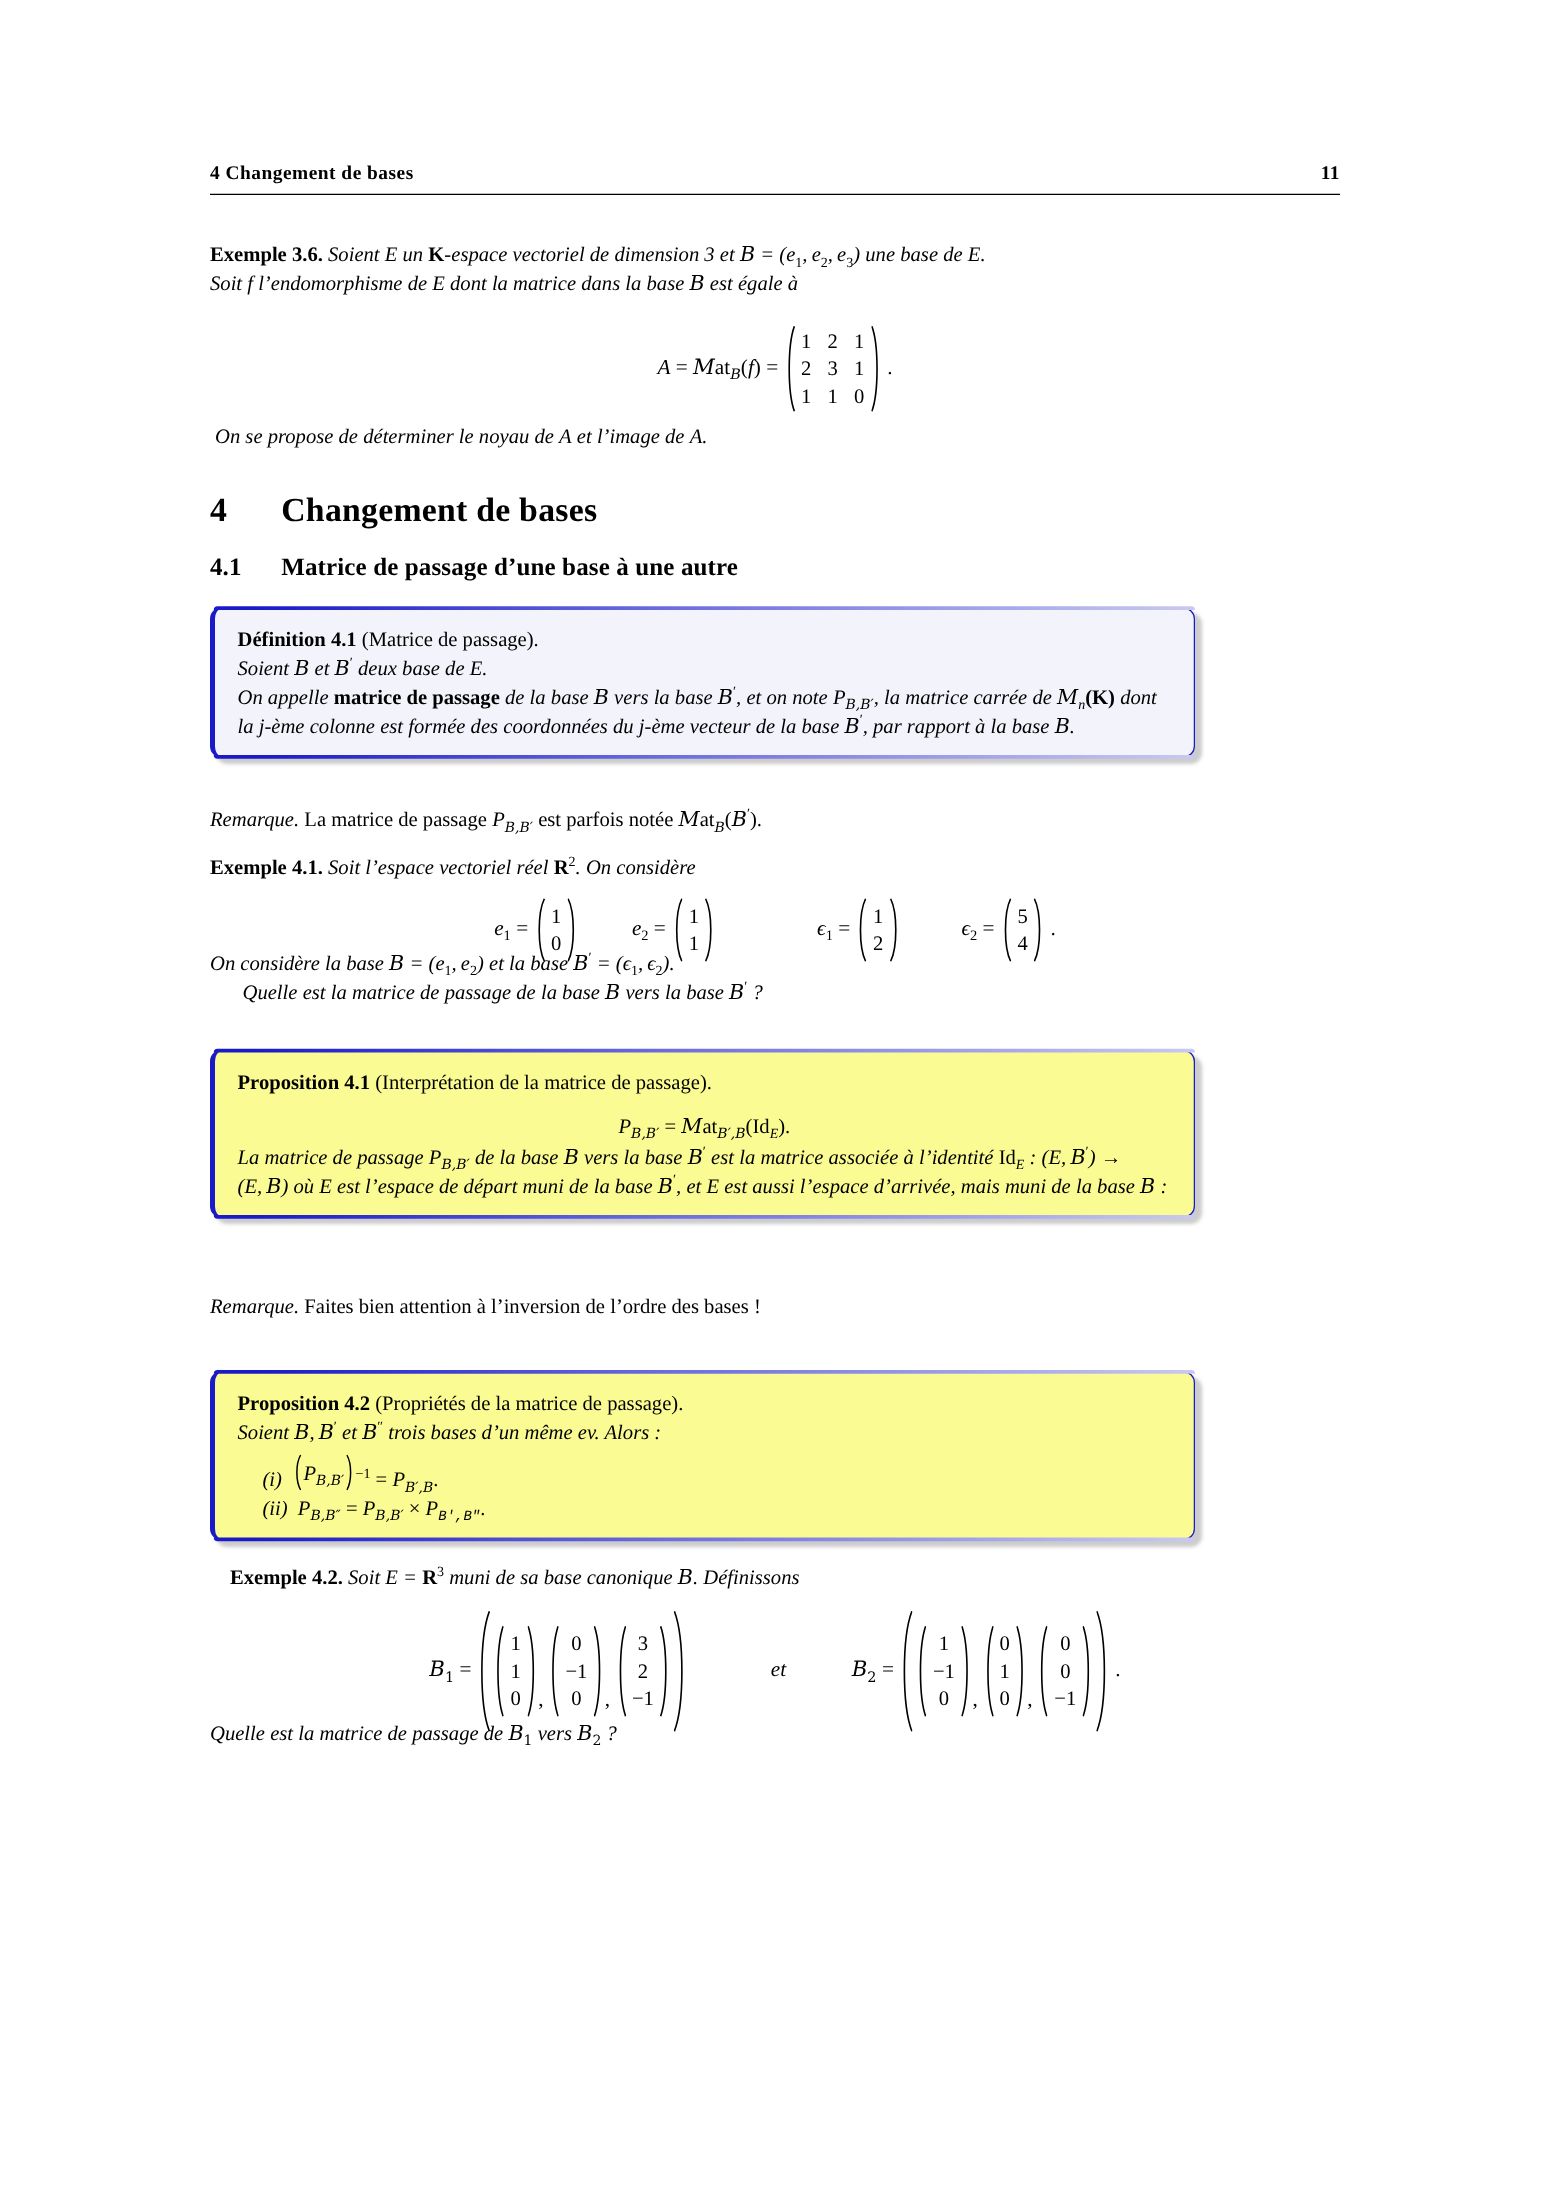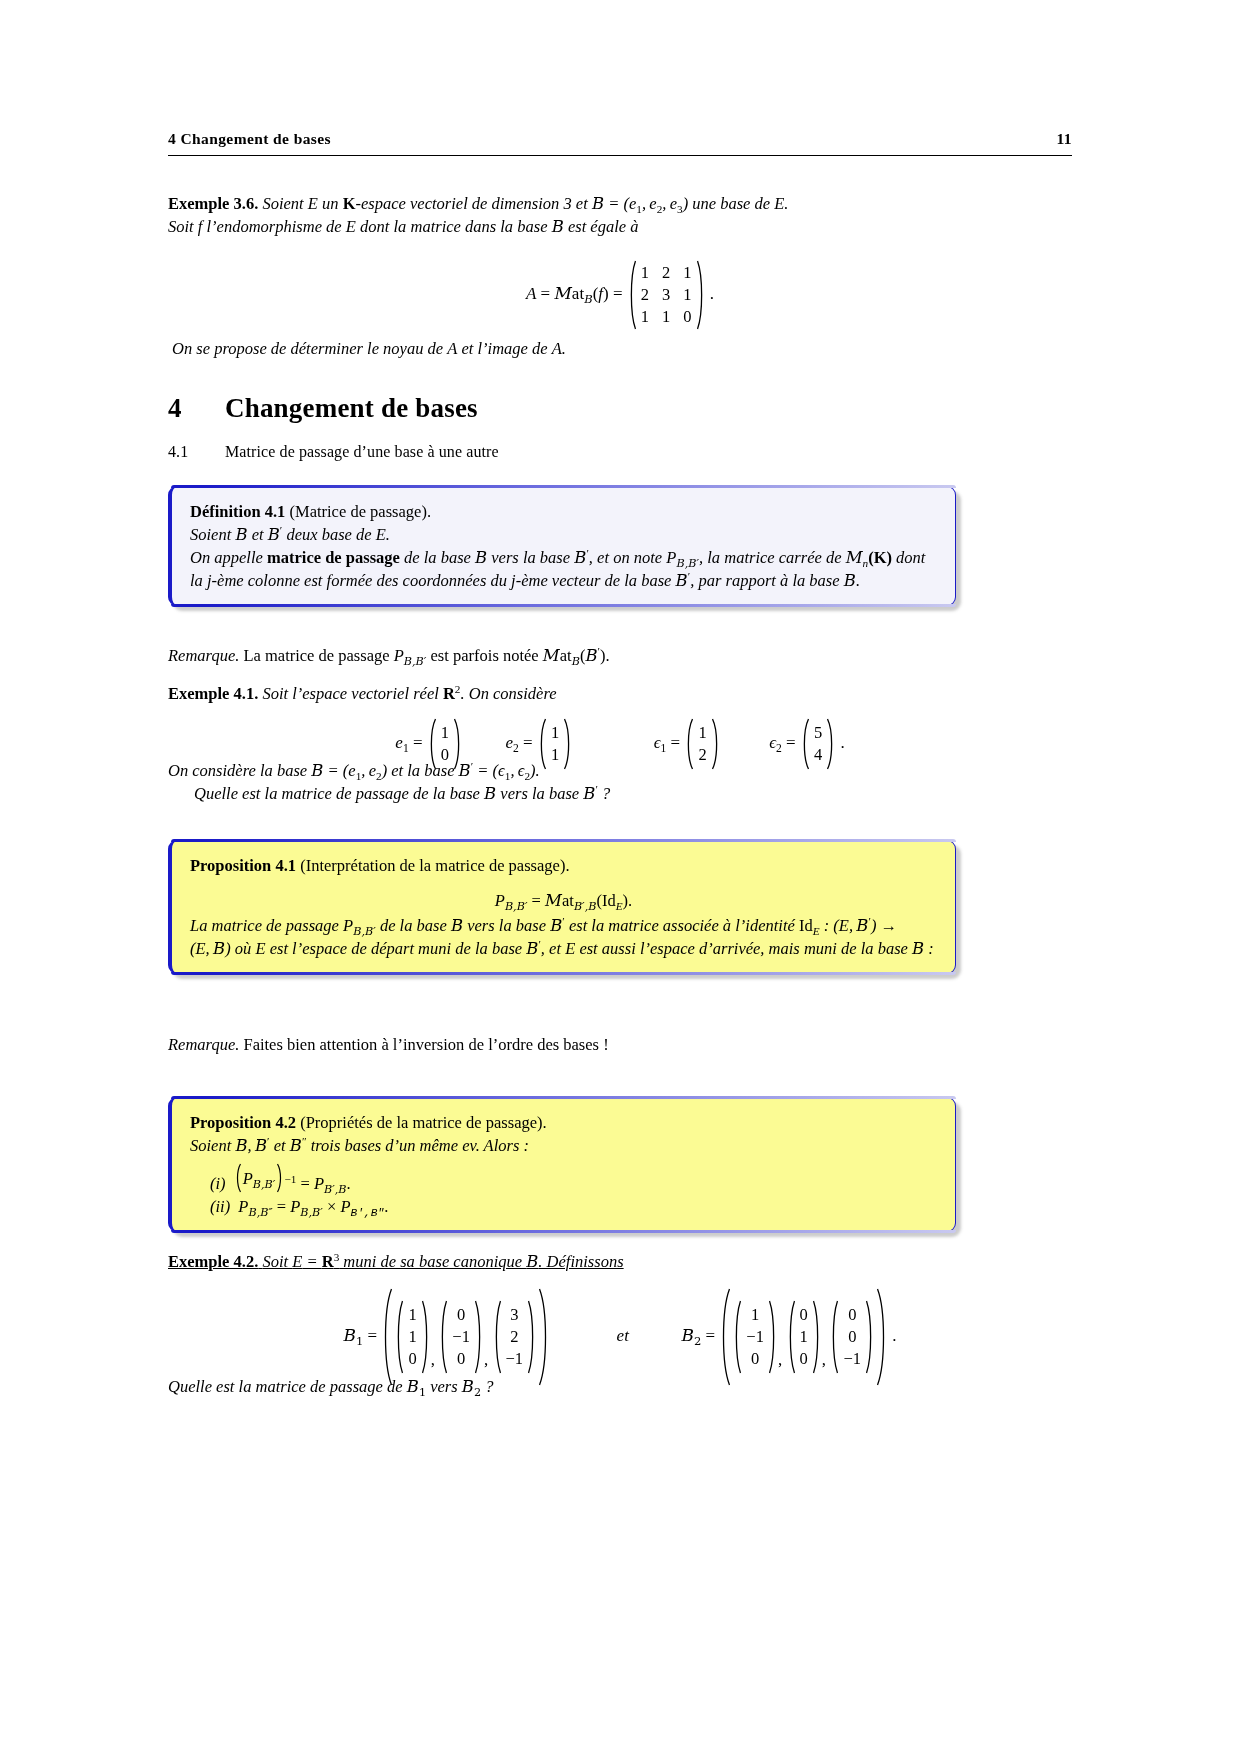--- a/index.html
+++ b/index.html
@@ -160,22 +160,22 @@
   
   .h-section {
     position: absolute;
     font-size: 27px;
     font-weight: bold;
     letter-spacing: 0.2px;
   }
   .h-section .num { display: inline-block; width: 57px; }
   .h-sub {
     position: absolute;
-    font-size: 16px;
-    font-weight: normal;
+    font-size: 20px;
+    font-weight: bold;
     letter-spacing: 0.1px;
   }
   .h-sub .num { display: inline-block; width: 57px; }
 
   .indent { display: inline-block; width: 26px; }
 </style>
 </head>
 <body>
 
 <div class="page">
@@ -397,21 +397,21 @@
     <div class="thmline" style="padding-left:20px;">
       <span class="it">(ii)</span>
       <span style="margin-left:4px;">
         <span class="math">P</span><sub class="sn" style="font-family:'DejaVu Serif',serif;font-style:italic;">B,B″</sub>
         <span class="mathup"> = </span><span class="math">P</span><sub class="sn" style="font-family:'DejaVu Serif',serif;font-style:italic;">B,B′</sub>
         <span class="mathup"> × </span><span class="math">P</span><sub class="sn" style="font-family:Liberation Mono, monospace;font-style:italic;">B′,B″</sub><span class="mathup">.</span>
       </span>
     </div>
   </div>
 
-  <div class="body-text" style="top:1250px; left:0; width:904px;text-decoration:underline;">
+  <div class="body-text" style="top:1250px; left:16px; width:904px;">
     <span class="bf">Exemple 4.2.</span>
     <span class="it">
       Soit <span class="math">E</span> = <span class="bb">R</span><sup class="sn">3</sup> muni de sa base canonique <span class="scriptB">B</span>. Définissons
     </span>
   </div>
 
   <div class="display" style="top:1288px; left:0;">
     
     <span class="scriptB">B<sub class="sn">1</sub></span><span class="mathup"> = </span>
     <span class="matrix">

